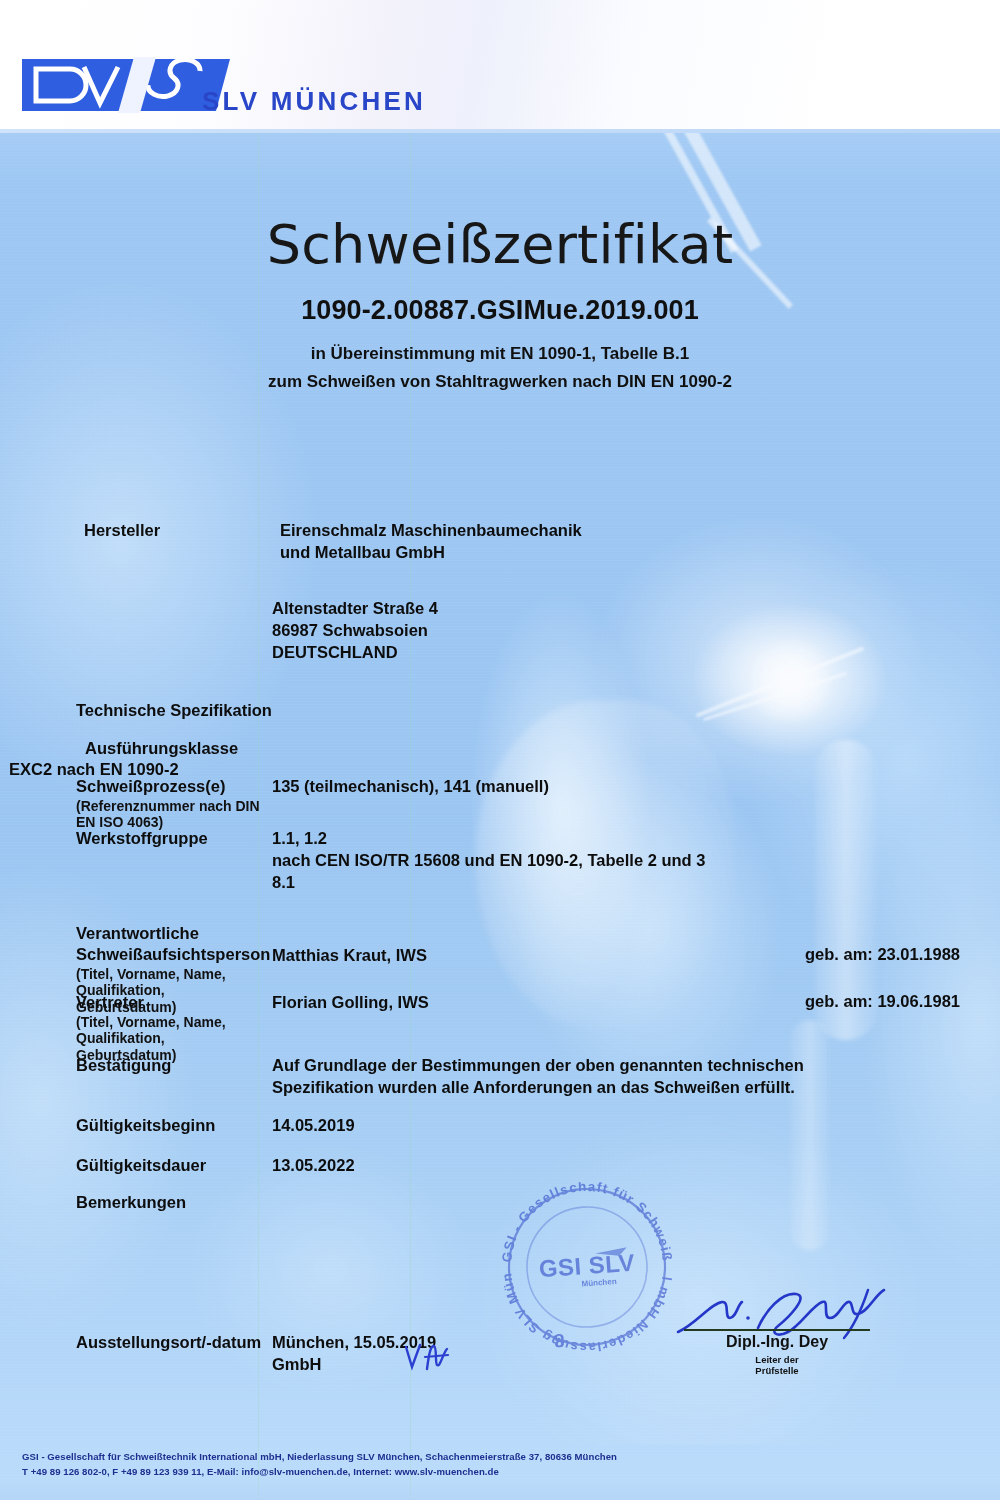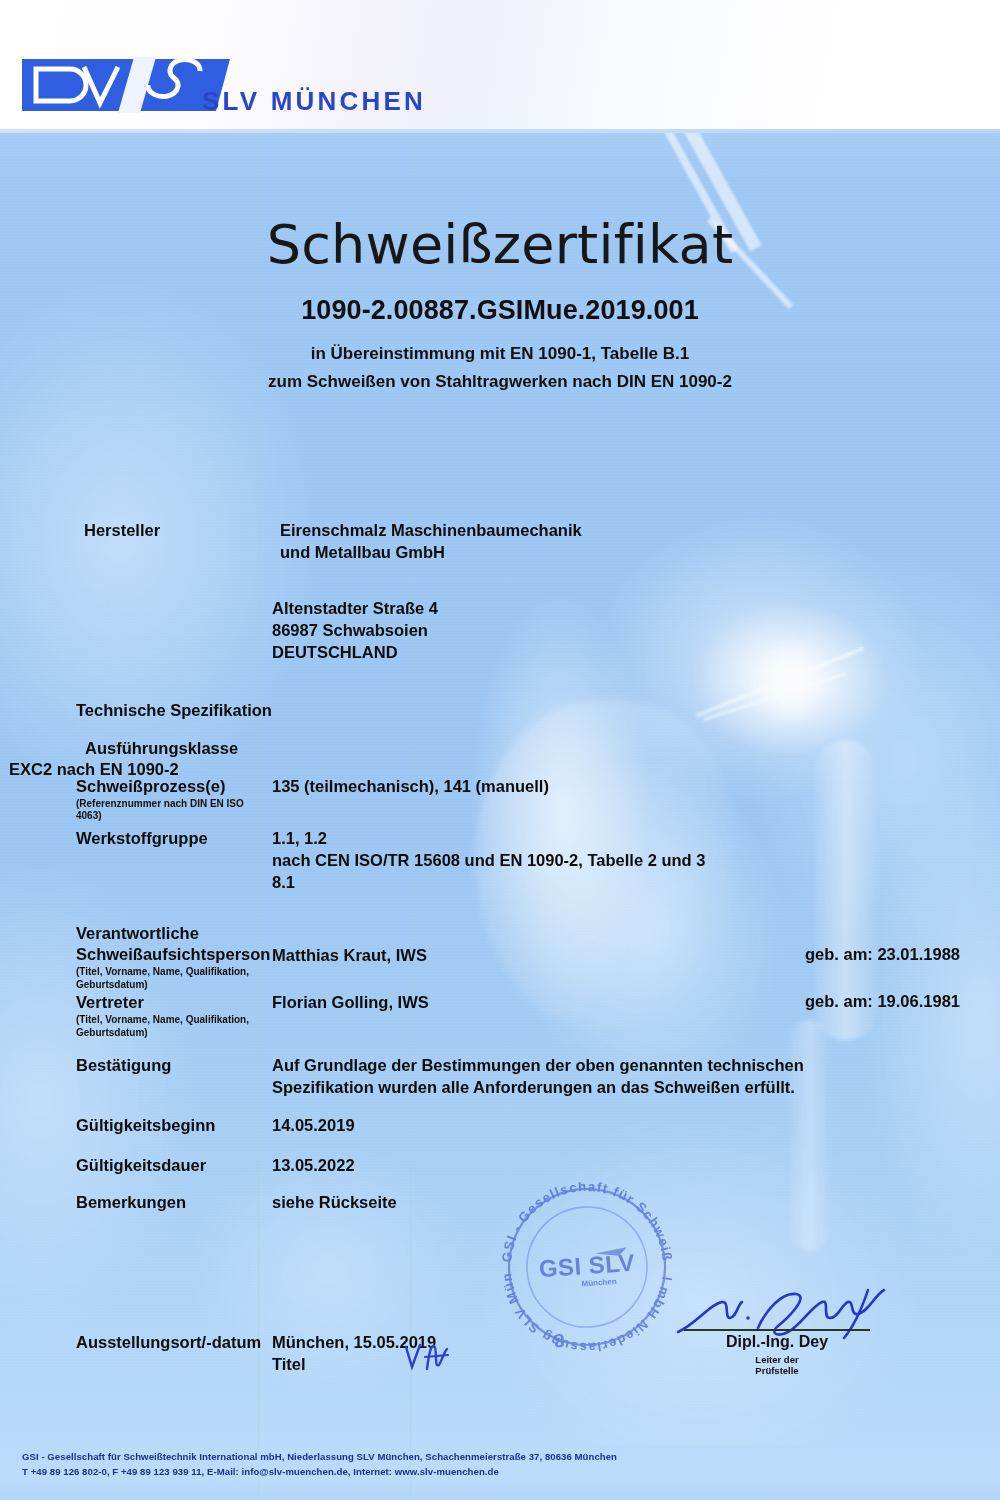--- a/index.html
+++ b/index.html
@@ -105,21 +105,21 @@
   
   .body{
     position:absolute;left:0;top:520px;width:1000px;
   }
   .row{position:relative;display:flex;align-items:flex-start;margin-bottom:0;}
   .lbl{
     width:272px;min-width:272px;padding-left:76px;box-sizing:border-box;
     font-size:16.5px;font-weight:700;color:#0d0d0d;line-height:1.28;
   }
   .lbl .sub{
-    display:block;font-size:10px;font-weight:700;line-height:1.15;color:#111;margin-top:1px;
+    display:block;font-size:14px;font-weight:700;line-height:1.15;color:#111;margin-top:1px;
   }
   .val{
     flex:1;font-size:16.5px;font-weight:700;color:#0d0d0d;line-height:1.32;
   }
   .val .ln{display:block;}
   .right{
     position:absolute;right:40px;top:0;
     font-size:16.5px;font-weight:700;color:#0d0d0d;white-space:nowrap;
   }
 
@@ -298,28 +298,27 @@
       <div class="val">14.05.2019</div>
     </div>
 
     <div class="row r-dur">
       <div class="lbl">Gültigkeitsdauer</div>
       <div class="val">13.05.2022</div>
     </div>
 
     <div class="row r-rem">
       <div class="lbl">Bemerkungen</div>
-      <div class="val">siehe Rückseite</div>
     </div>
 
     <div class="row r-issue">
       <div class="lbl">Ausstellungsort/-datum</div>
       <div class="val">
         <span class="ln">München, 15.05.2019</span>
-        <span class="ln">Titel</span>
+        <span class="ln">GmbH</span>
       </div>
     </div>
 
   </div>
 
   <div class="hand-initial">
     <svg width="54" height="30" viewBox="0 0 54 30">
       <path d="M3,4 L9,24 L17,2" fill="none" stroke="#2b3fd0" stroke-width="2.4" stroke-linecap="round"></path>
       <path d="M24,26 C26,10 28,2 31,3 C34,4 32,20 34,22 C37,25 40,10 44,6" fill="none" stroke="#2b3fd0" stroke-width="2.4" stroke-linecap="round"></path>
       <path d="M22,14 L45,12" fill="none" stroke="#2b3fd0" stroke-width="2.2" stroke-linecap="round"></path>

